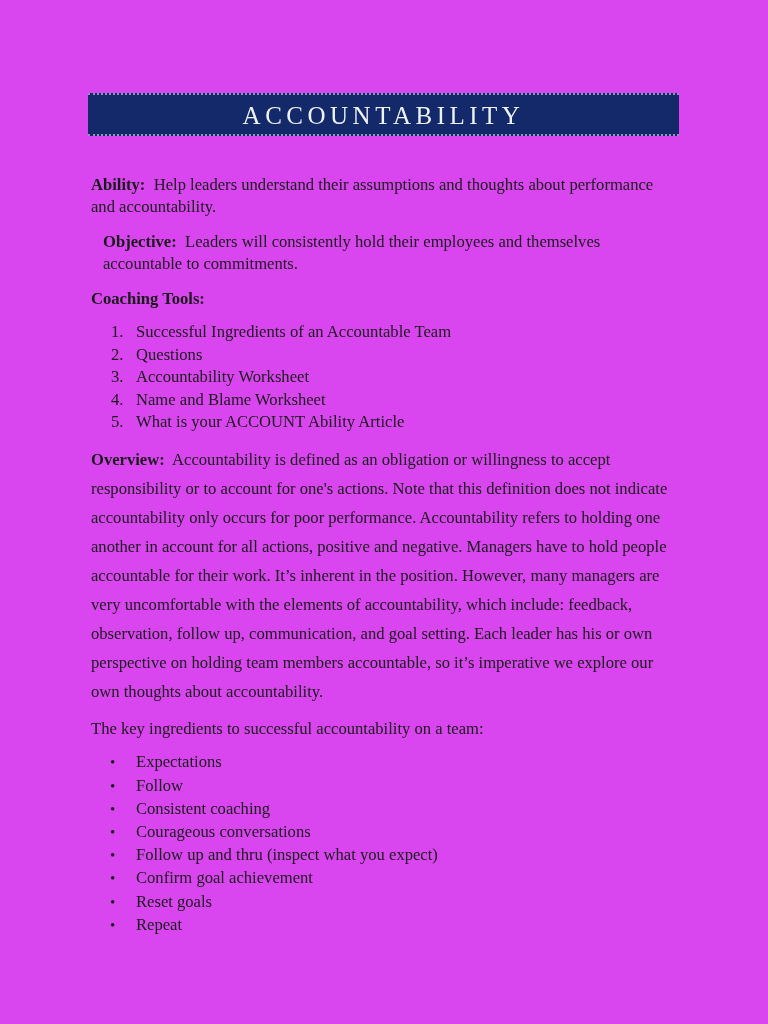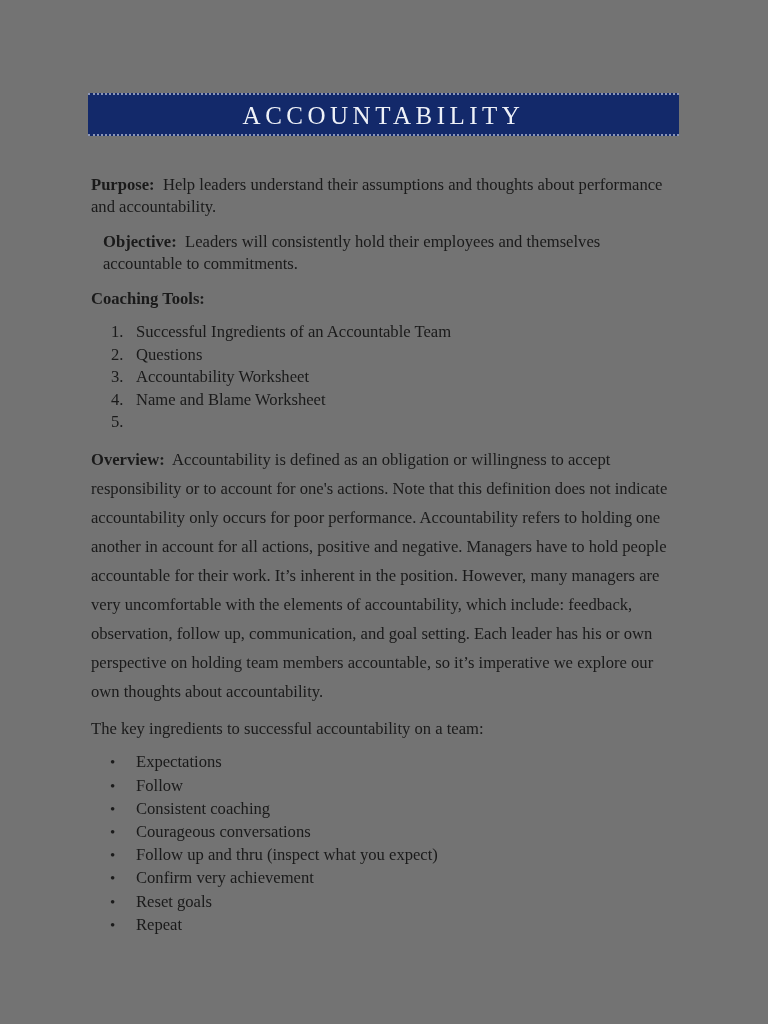--- a/index.html
+++ b/index.html
@@ -14,21 +14,21 @@
       overflow: hidden;
       font-family: "DejaVu Serif", "Liberation Serif", serif;
       color: #1a1a1a;
     }
     .page {
       position: absolute;
       left: 0;
       top: 0;
       width: 768px;
       height: 1024px;
-      background: #737373;
+      background: #d946ef;
     }
     .banner {
       position: absolute;
       left: 88px;
       top: 93px;
       width: 591px;
       height: 43px;
       background: #13296a;
       box-sizing: border-box;
       border-top: 2px dotted #8a95b8;
@@ -104,21 +104,21 @@
 
 <div class="page">
 
   <div class="banner">
     <h1 class="banner-title">ACCOUNTABILITY</h1>
   </div>
 
   <div class="content">
 
     <p class="para-purpose">
-      <span class="label">Purpose:</span>&nbsp;
+      <span class="label">Ability:</span>&nbsp;
       <span>Help leaders understand their assumptions and thoughts about performance and accountability.</span>
     </p>
 
     <p class="para-objective">
       <span class="label">Objective:</span>&nbsp;
       <span>Leaders will consistently hold their employees and themselves accountable to commitments.</span>
     </p>
 
     <p class="para-coaching">
       <span class="label">Coaching Tools:</span>
@@ -136,20 +136,21 @@
       <li>
         <span class="num">3.</span>
         <span>Accountability Worksheet</span>
       </li>
       <li>
         <span class="num">4.</span>
         <span>Name and Blame Worksheet</span>
       </li>
       <li>
         <span class="num">5.</span>
+        <span>What is your ACCOUNT Ability Article</span>
       </li>
     </ol>
 
     <p class="para-overview">
       <span class="label">Overview:</span>&nbsp;
       <span>Accountability is defined as an obligation or willingness to accept responsibility or to account for one's actions.  Note that this definition does not indicate accountability only occurs for poor performance. Accountability refers to holding one another in account for all actions, positive and negative. Managers have to hold people accountable for their work. It’s inherent in the position. However, many managers are very uncomfortable with the elements of accountability, which include: feedback, observation, follow up, communication, and goal setting. Each leader has his or own perspective on holding team members accountable, so it’s imperative we explore our own thoughts about accountability.</span>
     </p>
 
     <p class="para-key">The key ingredients to successful accountability on a team:</p>
 
@@ -169,21 +170,21 @@
       <li>
         <span class="bullet">•</span>
         <span>Courageous conversations</span>
       </li>
       <li>
         <span class="bullet">•</span>
         <span>Follow up and thru (inspect what you expect)</span>
       </li>
       <li>
         <span class="bullet">•</span>
-        <span>Confirm very achievement</span>
+        <span>Confirm goal achievement</span>
       </li>
       <li>
         <span class="bullet">•</span>
         <span>Reset goals</span>
       </li>
       <li>
         <span class="bullet">•</span>
         <span>Repeat</span>
       </li>
     </ul>

